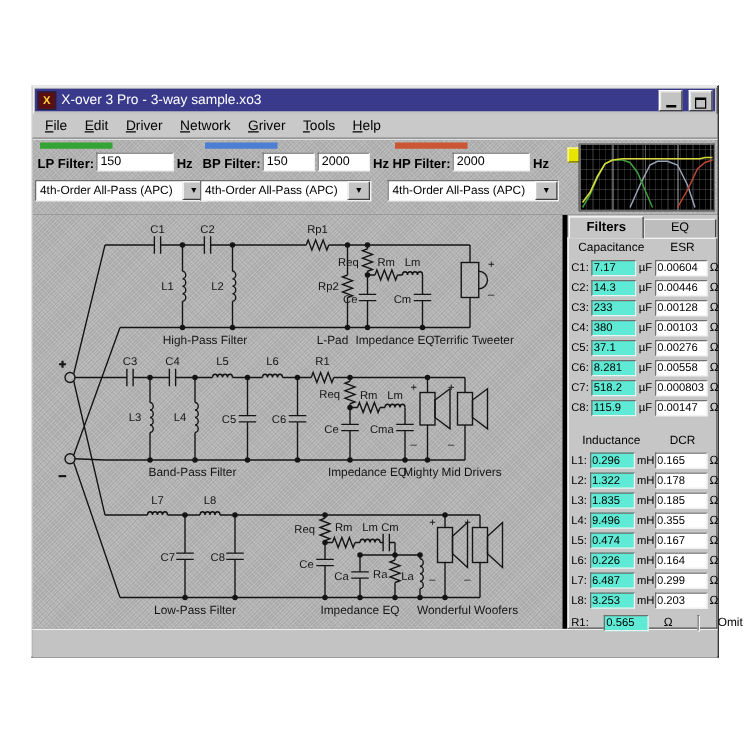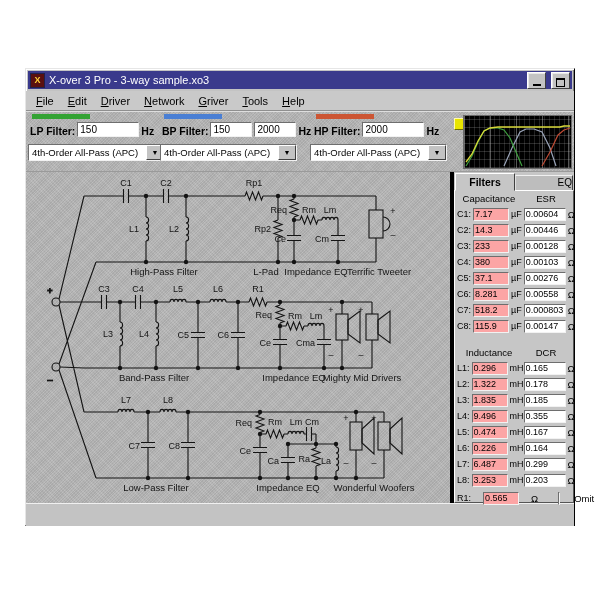--- a/index.html
+++ b/index.html
@@ -49,29 +49,29 @@
   .schem{width:424px;height:331px;position:relative}
   .schem svg{display:block}
   svg text{font-family:"Liberation Sans",sans-serif;font-size:9px;fill:#141414}
   svg text.flabel{font-size:9.5px}
 
   .panel{width:120px;background:#c6c6c6;position:relative;font-size:10px;border-left:4px solid #000000}
   .tabs{display:flex;height:18px;padding:1px 1px 0 1px;position:relative}
   .tab-active{width:60px;background:#c6c6c6;border:1px solid;border-color:#fff #404040 transparent #fff;
               font-weight:bold;font-size:10.5px;text-align:center;padding-top:2px;z-index:2;box-sizing:border-box}
   .tab{flex:1;background:#bdbdbd;border:1px solid;border-color:#f0f0f0 #404040 #404040 #e0e0e0;
-       margin-top:2px;text-align:right;font-size:10px;padding-top:1px;box-sizing:border-box}
+       margin-top:2px;text-align:center;font-size:10px;padding-top:1px;box-sizing:border-box}
   .pbody{position:absolute;left:0;right:0;top:18px;bottom:0;background:#c6c6c6;
          border:1px solid;border-color:#fff #555 #555 #fff;padding:2px 2px 0 2px;box-sizing:border-box}
   .phead{display:flex;height:13px;font-size:9.5px}
   .phead .h1{width:64px;text-align:center}
   .phead .h2{flex:1;text-align:center}
   .prow{display:flex;align-items:center;height:16px;gap:2px}
   .plabel{width:15px;font-size:9px;text-align:right;white-space:nowrap}
-  .pinput{width:32px;height:11px;font-size:9px;padding:0 1px;background:#fca5a5;border:1px solid;
+  .pinput{width:32px;height:11px;font-size:9px;padding:0 1px;background:#5eead4;border:1px solid;
           border-color:#6e6e6e #f2f2f2 #f2f2f2 #6e6e6e;font-family:"Liberation Sans",sans-serif}
   .punit{width:12px;font-size:9px}
   .pesr{width:38px;height:11px;font-size:9px;padding:0 1px;background:#fff;border:1px solid;
         border-color:#6e6e6e #f2f2f2 #f2f2f2 #6e6e6e;font-family:"Liberation Sans",sans-serif}
   .pohm{font-size:9.5px}
   .r1row{display:flex;align-items:center;height:18px;gap:12px;margin-top:1px}
   .checkbox{width:11px;height:11px;background:#fff;border:1px solid;
             border-color:#6e6e6e #f2f2f2 #f2f2f2 #6e6e6e;margin-left:8px}
   .omit{font-size:9.5px;margin-left:2px}
 

